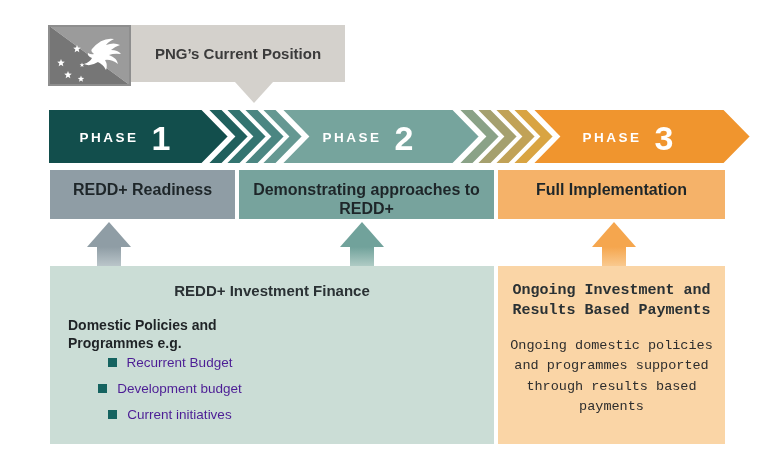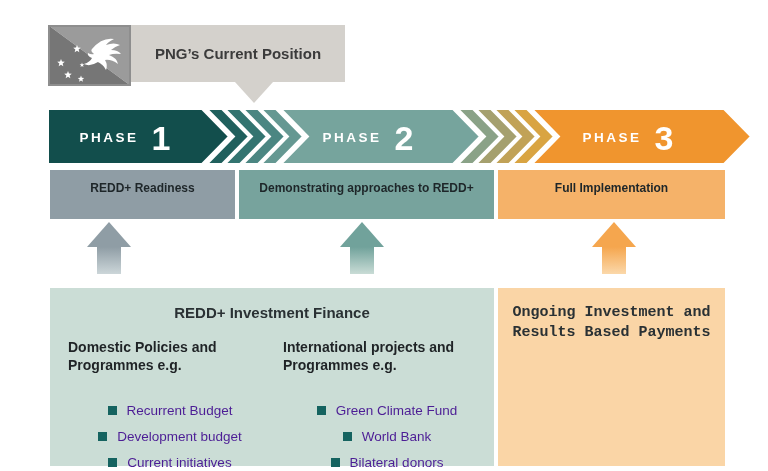--- a/index.html
+++ b/index.html
@@ -15,45 +15,45 @@
           border-left:19px solid transparent;border-right:19px solid transparent;
           border-top:21px solid #d4d1cc;}
 
   
   .phasebar{position:absolute;left:0;top:108px;}
   .phase-word{font-size:13.5px;font-weight:700;letter-spacing:2.5px;}
   .phase-num{font-size:34px;font-weight:700;}
 
   
   .stage-box{position:absolute;top:170px;height:49px;box-sizing:border-box;
-          padding:11px 8px 0;text-align:center;font-weight:700;font-size:12px;
+          padding:11px 8px 0;text-align:center;font-weight:700;font-size:16px;
           line-height:1.18;color:#1e2629;}
   #stage1{left:50px;width:185px;}
   #stage2{left:239px;width:255px;}
   #stage3{left:498px;width:227px;}
 
   
   .up-arrow{position:absolute;top:222px;width:44px;}
   .arrow-head{width:0;height:0;border-left:22px solid transparent;
           border-right:22px solid transparent;border-bottom:25px solid #888;}
   .arrow-stem{width:24px;height:27px;margin:0 auto;}
   #arrow1{left:87px;}  #arrow1 .arrow-stem{background:linear-gradient(to bottom,#8f9da5,#ccd6d9);}
   #arrow2{left:340px;} #arrow2 .arrow-stem{background:linear-gradient(to bottom,#71a29b,#c9dcd6);}
   #arrow3{left:592px;} #arrow3 .arrow-stem{background:linear-gradient(to bottom,#f5a64e,#fbd8aa);}
 
   
-  .panel{position:absolute;top:288px;height:178px;box-sizing:border-box;}
+  .panel{position:absolute;top:266px;height:178px;box-sizing:border-box;}
   #finance{left:50px;width:444px;}
   #payments{left:498px;width:227px;}
   .panel-title{font-weight:700;font-size:15px;color:#2a3134;text-align:center;
           padding:15px 14px 0;line-height:1.3;}
   .columns{display:flex;padding:15px 10px 0 18px;}
   .col1{width:196px;}
   .col2{width:200px;margin-left:19px;}
-  .col-heading{font-weight:700;font-size:14px;color:#1f2326;line-height:1.3;margin-bottom:29px;}
+  .col-heading{font-weight:700;font-size:14px;color:#1f2326;line-height:1.3;margin-bottom:3px;}
   .li{display:flex;align-items:center;margin:0 0 11px 8px;font-size:13.5px;color:#4c1d95;justify-content:center;}
   .bullet{width:9px;height:9px;margin-right:10px;flex:none;}
   .payments-body{font-size:13.5px;color:#2d2d2d;text-align:center;line-height:1.5;
           padding:16px 12px 0;}
 </style>
 </head>
 <body>
 
 <div class="canvas">
 
@@ -134,35 +134,21 @@
         </div>
         <div class="li">
           <span class="bullet" style="background-color: rgb(21, 99, 96);"></span>
           <span>Development budget</span>
         </div>
         <div class="li">
           <span class="bullet" style="background-color: rgb(21, 99, 96);"></span>
           <span>Current initiatives</span>
         </div>
       </div>
-      <div class="col2">
-        <div class="col-heading">International projects and Programmes e.g.</div>
-        <div class="li">
-          <span class="bullet" style="background-color: rgb(21, 99, 96);"></span>
-          <span>Green Climate Fund</span>
-        </div>
-        <div class="li">
-          <span class="bullet" style="background-color: rgb(21, 99, 96);"></span>
-          <span>World Bank</span>
-        </div>
-        <div class="li">
-          <span class="bullet" style="background-color: rgb(21, 99, 96);"></span>
-          <span>Bilateral donors</span>
-        </div>
-      </div>
     </div>
   </div>
 
   <div class="panel" id="payments" style="background-color: rgb(250, 213, 166); font-family: Liberation Mono, monospace;">
     <div class="panel-title">Ongoing Investment and Results Based Payments</div>
+    <div class="payments-body">Ongoing domestic policies and programmes supported through results based payments</div>
   </div>
 
 </div>
 
 </body></html>

